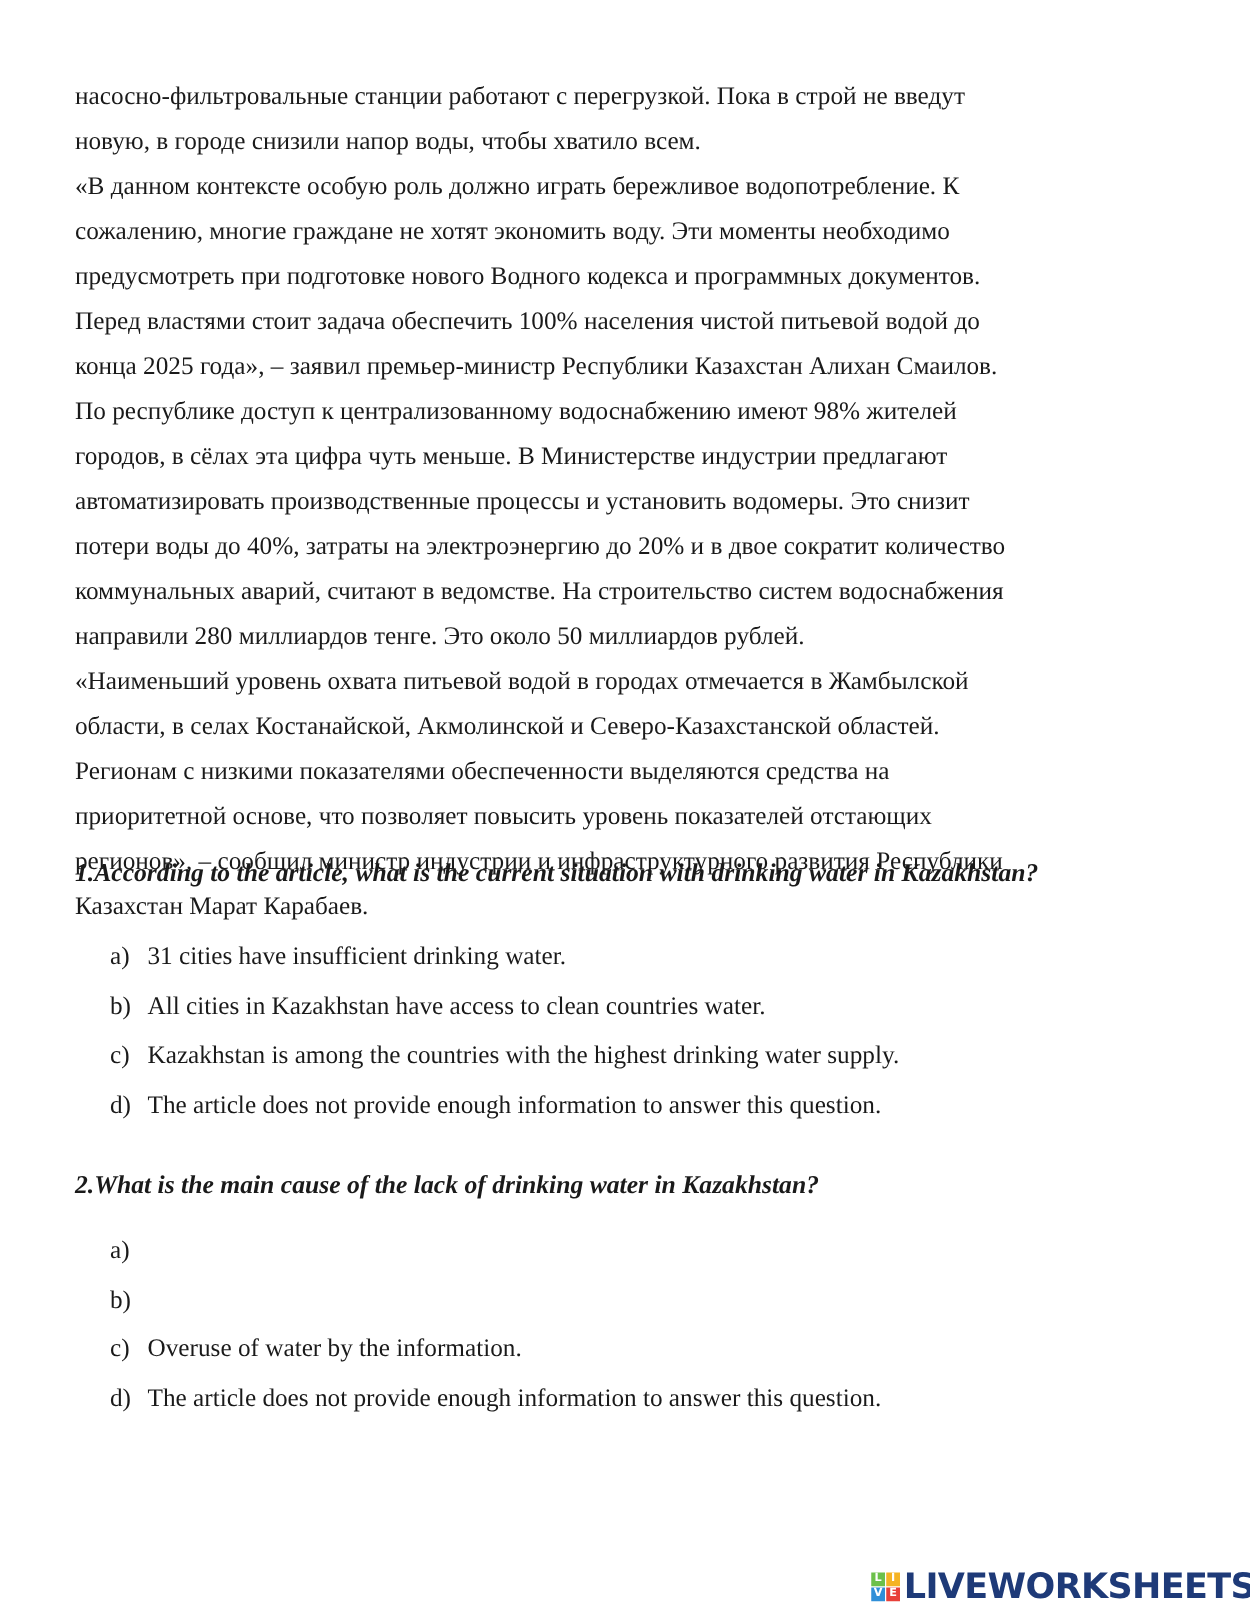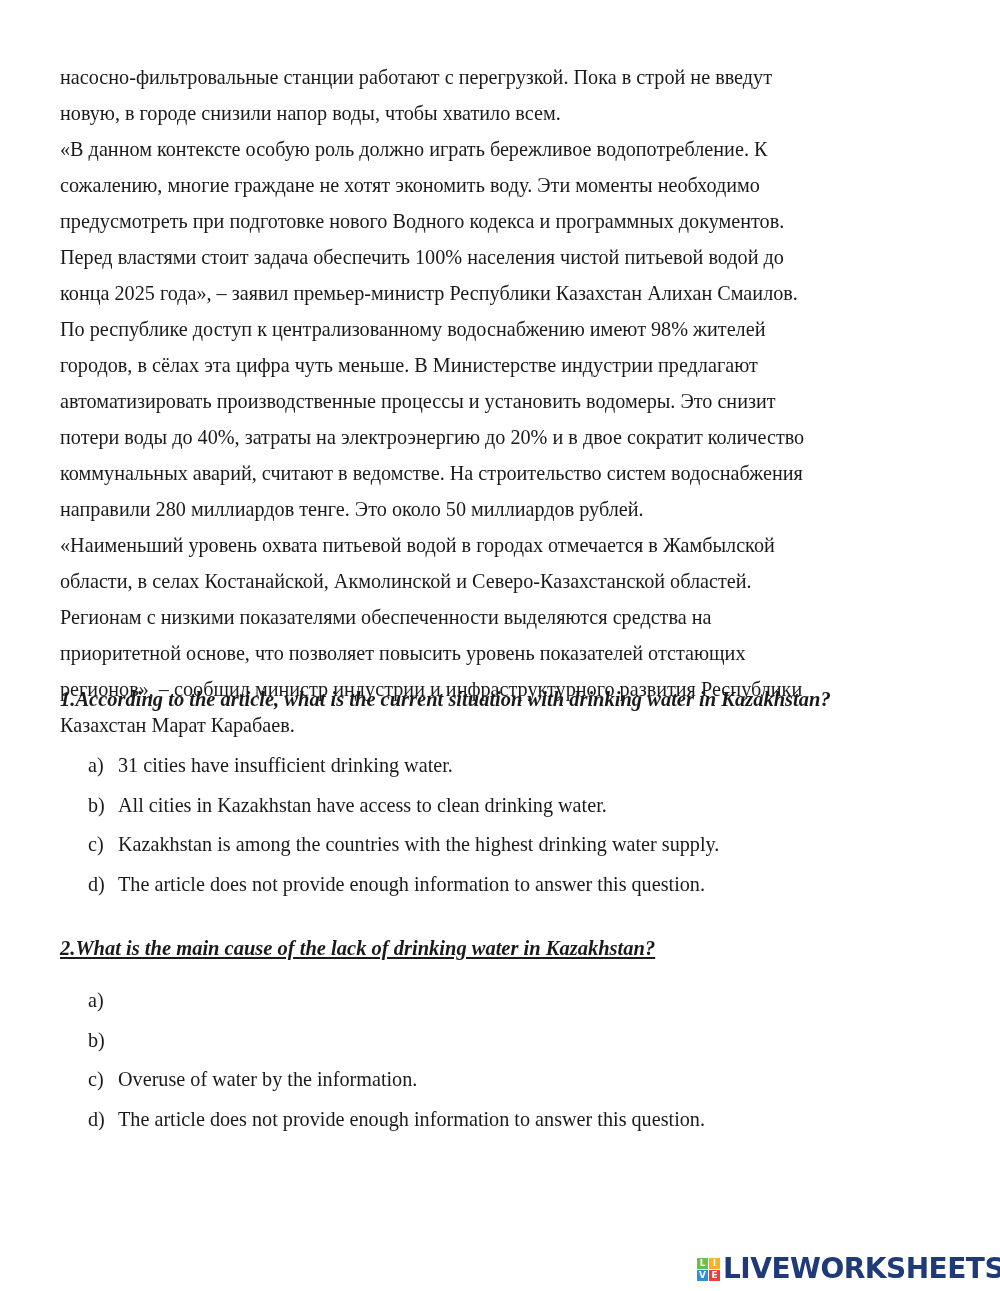--- a/index.html
+++ b/index.html
@@ -31,21 +31,21 @@
       position: absolute;
       left: 60px;
       width: 920px;
       font-size: 20.5px;
       font-weight: bold;
       font-style: italic;
       line-height: 26px;
       margin: 0;
     }
     .q1 { top: 686px; }
-    .q2 { top: 935px; text-decoration: underline; }
+    .q2 { top: 935px; }
     .options {
       position: absolute;
       left: 88px;
       margin: 0;
       padding: 0;
       list-style: none;
       font-size: 20.2px;
     }
     .options li {
       height: 39.5px;
@@ -118,21 +118,21 @@
 </div>
 
 <p class="question q1">1.According to the article, what is the current situation with drinking water in Kazakhstan?</p>
 <ul class="options opts1">
   <li>
     <span class="opt-letter">a)</span>
     <span>31 cities have insufficient drinking water.</span>
   </li>
   <li>
     <span class="opt-letter">b)</span>
-    <span>All cities in Kazakhstan have access to clean drinking water.</span>
+    <span>All cities in Kazakhstan have access to clean countries water.</span>
   </li>
   <li>
     <span class="opt-letter">c)</span>
     <span>Kazakhstan is among the countries with the highest drinking water supply.</span>
   </li>
   <li>
     <span class="opt-letter">d)</span>
     <span>The article does not provide enough information to answer this question.</span>
   </li>
 </ul>

